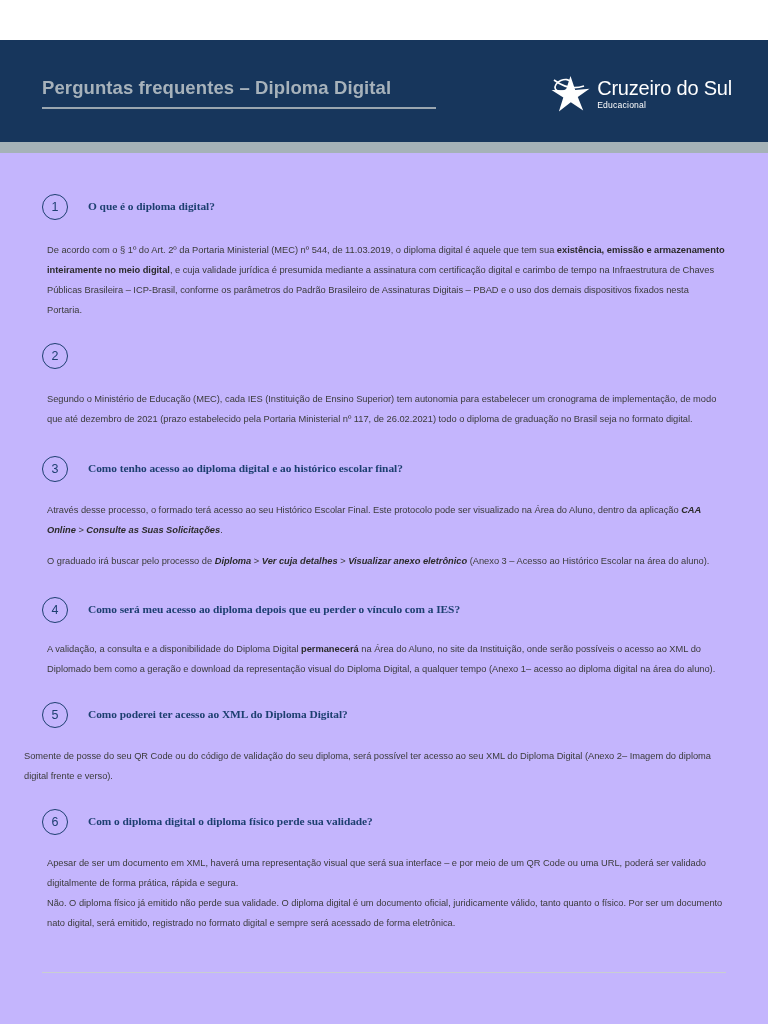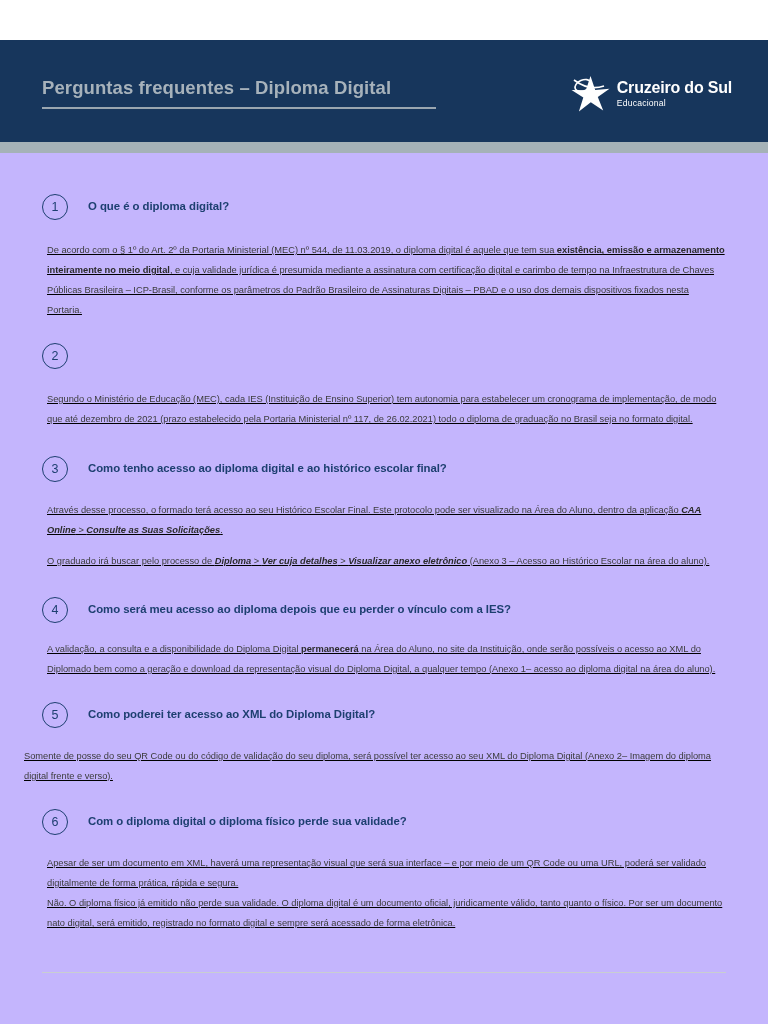--- a/index.html
+++ b/index.html
@@ -52,22 +52,22 @@
     display: flex;
     align-items: center;
     gap: 7px;
   }
   .logo-mark {
     width: 40px; height: 40px;
     flex: 0 0 40px;
   }
   .logo-text { display: flex; flex-direction: column; justify-content: center; }
   .logo-name {
-    font-size: 16px;
-    font-weight: bold;
+    font-size: 20px;
+    font-weight: normal;
     color: #ffffff;
     line-height: 1.05;
     letter-spacing: -0.2px;
     white-space: nowrap;
   }
   .logo-sub {
     font-size: 8.6px;
     color: #ffffff;
     line-height: 1.1;
     margin-top: 2px;
@@ -109,26 +109,26 @@
     justify-content: center;
     line-height: 1;
   }
   .q-text {
     margin-left: 20px;
     font-size: 11.4px;
     font-weight: bold;
     color: #1d3f70;
     letter-spacing: -0.05px;
     line-height: 1.2;
+    font-family: Liberation Serif, serif;
   }
 
   .answers {
     padding-left: 47px;
     padding-right: 42px;
-    text-decoration: underline;
   }
   .para {
     font-size: 9.3px;
     color: #3b3b3b;
     line-height: 2.15;
     margin: 0;
     text-align: left;
     letter-spacing: -0.02px;
   }
   .para b { font-weight: bold; color: #2b2b2b; }

